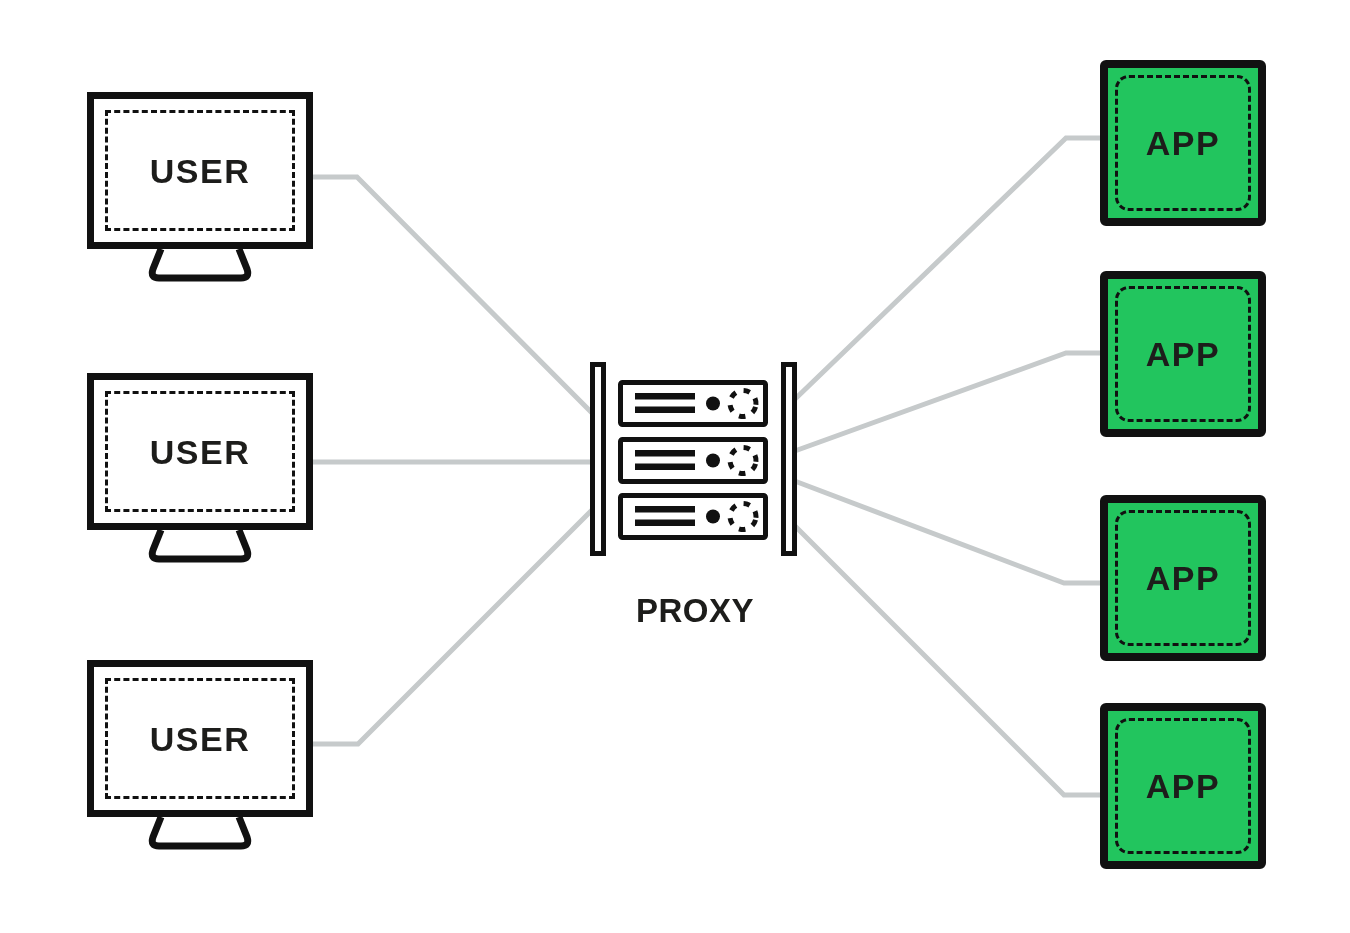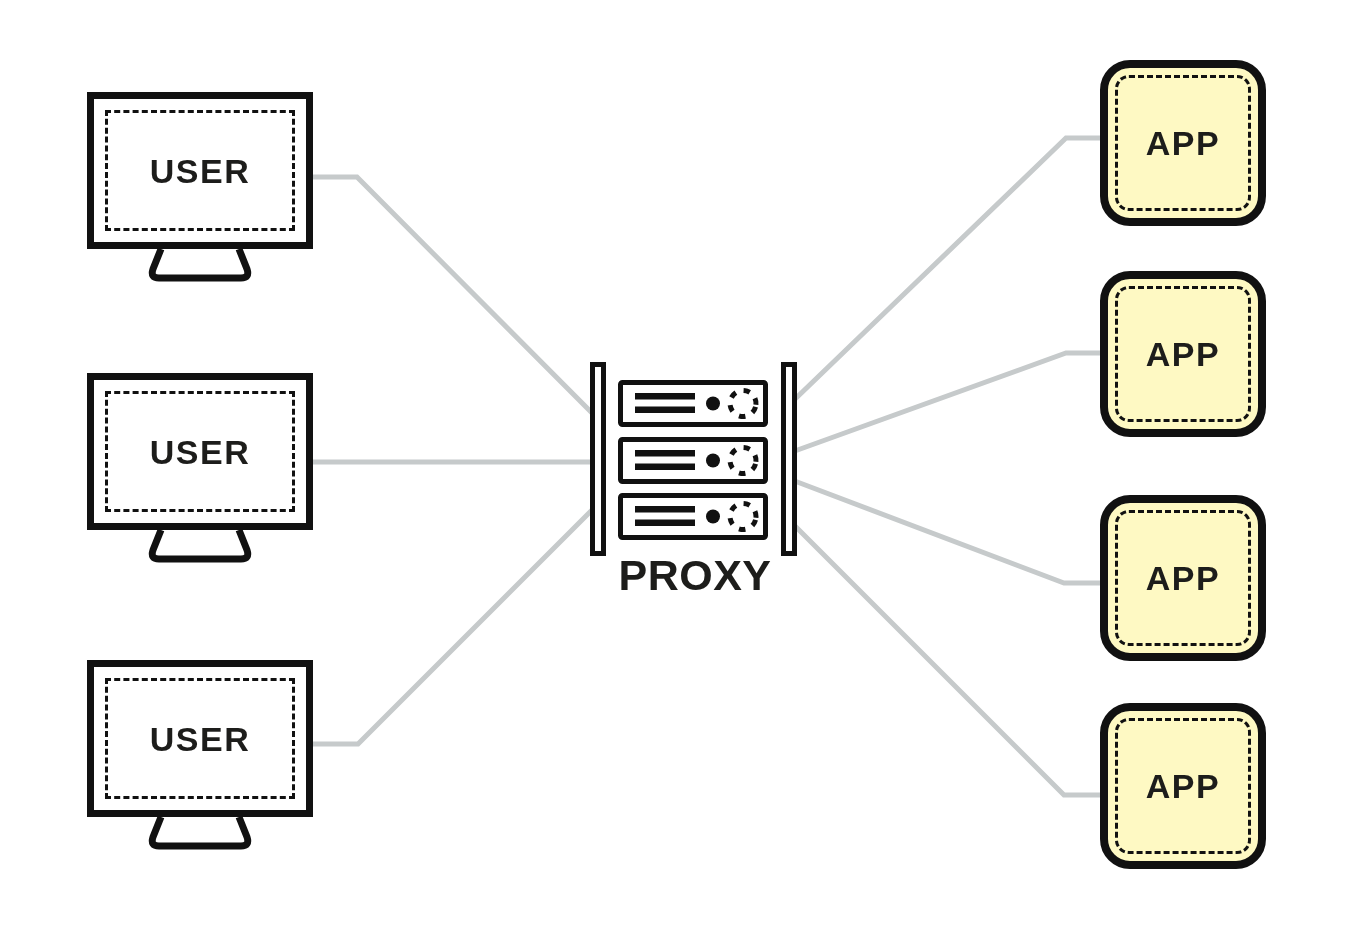--- a/index.html
+++ b/index.html
@@ -26,32 +26,32 @@
   }
   .node-label{
     font-weight:bold;font-size:34px;letter-spacing:1.5px;color:var(--text);
     line-height:1;user-select:none;
   }
   .monitor-stand{display:block;margin:-1px auto 0;}
 
   
   .app-box{
     box-sizing:border-box;position:absolute;left:1100px;width:166px;height:166px;
-    border:8px solid var(--ink);border-radius:30px;background:#fef9c3;
+    border:8px solid var(--ink);border-radius:6px;background:#22c55e;
   }
   .app-inner{
     position:absolute;inset:7px;border:3px dashed var(--ink);border-radius:14px;
     display:flex;align-items:center;justify-content:center;
   }
 
   
   .server-icon{position:absolute;left:589px;top:362px;}
   .proxy-label{
-    position:absolute;left:565px;top:554px;width:260px;
-    text-align:center;font-weight:bold;font-size:43px;line-height:42px;
+    position:absolute;left:565px;top:590px;width:260px;
+    text-align:center;font-weight:bold;font-size:33px;line-height:42px;
     letter-spacing:0.5px;color:var(--text);user-select:none;
   }
   .proxy-label span{display:block;}
 </style>
 </head>
 <body style="background: rgb(255, 255, 255);">
 
 <div class="canvas">
 
   <svg class="connectors" viewBox="0 0 1350 933" width="1350" height="933">

